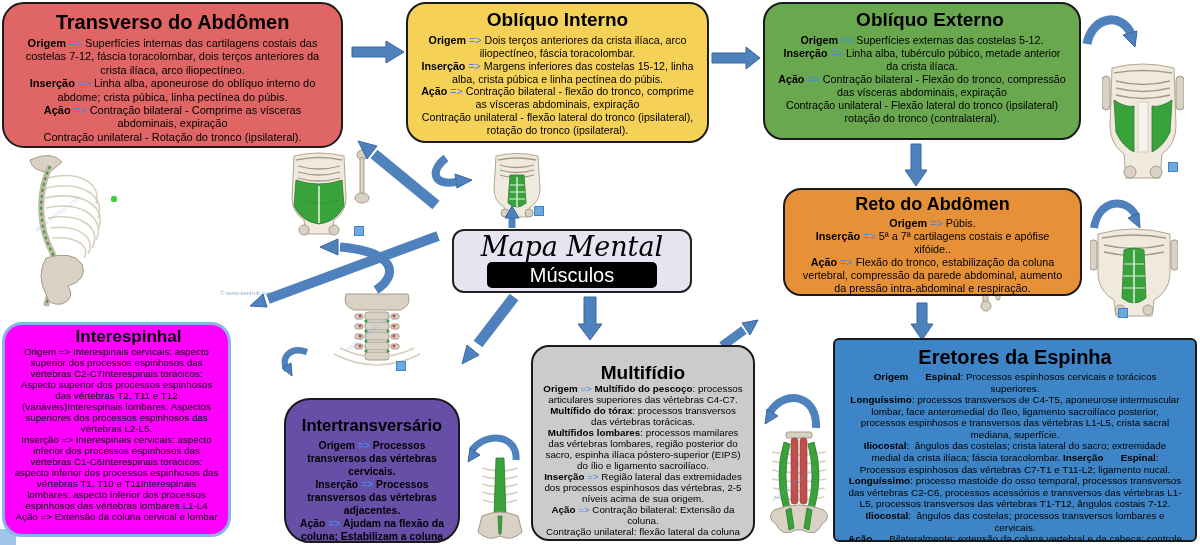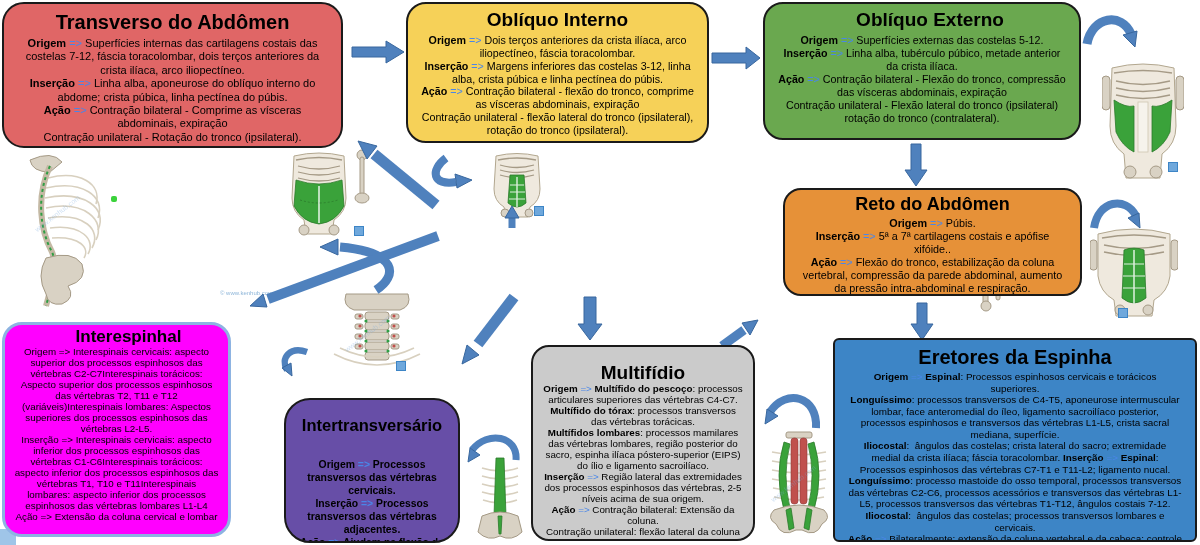--- a/index.html
+++ b/index.html
@@ -27,21 +27,21 @@
 
   #box-reto{left:783px;top:188px;width:299px;height:108px;border-radius:18px;background:var(--c-reto);}
   #box-reto h2{font-size:18px;margin-top:4px;margin-bottom:1px;}
   #box-reto .body{font-size:10.8px;line-height:1.2;}
 
   #box-interespinhal{left:2px;top:322px;width:229px;height:215px;border-radius:20px;background:var(--c-interespinhal);border:3px solid var(--c-interespinhal-border);}
   #box-interespinhal h2{font-size:17px;margin:2px 0 0 0;padding-left:24px;}
   #box-interespinhal .body{font-size:9.8px;line-height:1.12;padding:0 9px;}
 
   #box-intertrans{left:284px;top:398px;width:176px;height:145px;border-radius:26px;background:var(--c-intertransversario);}
-  #box-intertrans h2{font-size:16.5px;margin-top:16px;margin-bottom:23px;}
+  #box-intertrans h2{font-size:16.5px;margin-top:16px;margin-bottom:4px;}
   #box-intertrans .body{font-size:10.4px;line-height:1.25;font-weight:bold;padding:0 13px;}
 
   #box-multifidio{left:531px;top:345px;width:224px;height:196px;border-radius:18px;background:var(--c-multifidio);}
   #box-multifidio h2{font-size:19px;margin-top:15px;margin-bottom:0;}
   #box-multifidio .body{font-size:9.8px;line-height:1.12;padding:0 9px;}
 
   #box-eretores{left:833px;top:338px;width:364px;height:204px;border-radius:6px;background:var(--c-eretores);}
   #box-eretores h2{font-size:20px;margin-top:6px;margin-bottom:2px;}
   #box-eretores .body{font-size:9.9px;line-height:1.17;padding:0 13px;}
 
@@ -82,21 +82,21 @@
     <h2>Transverso do Abdômen</h2>
     <p class="body"><span class="b">Origem </span><span class="hl">=&gt; </span><span>Superfícies internas das cartilagens costais das costelas 7-12, fáscia toracolombar, dois terços anteriores da crista ilíaca, arco iliopectíneo.
 </span><span class="b">Inserção </span><span class="hl">=&gt; </span><span>Linha alba, aponeurose do oblíquo interno do abdome; crista púbica, linha pectínea do púbis.
 </span><span class="b">Ação </span><span class="hl">=&gt; </span><span>Contração bilateral - Comprime as vísceras abdominais, expiração
 Contração unilateral - Rotação do tronco (ipsilateral).</span></p>
   </section>
 
   <section class="box" id="box-interno">
     <h2>Oblíquo Interno</h2>
     <p class="body"><span class="b">Origem </span><span class="hl">=&gt; </span><span>Dois terços anteriores da crista ilíaca, arco iliopectíneo, fáscia toracolombar.
-</span><span class="b">Inserção </span><span class="hl">=&gt; </span><span>Margens inferiores das costelas 3-12, linha alba, crista púbica e linha pectínea do púbis.
+</span><span class="b">Inserção </span><span class="hl">=&gt; </span><span>Margens inferiores das costelas 15-12, linha alba, crista púbica e linha pectínea do púbis.
 </span><span class="b">Ação </span><span class="hl">=&gt; </span><span>Contração bilateral - flexão do tronco, comprime as vísceras abdominais, expiração
 Contração unilateral - flexão lateral do tronco (ipsilateral), rotação do tronco (ipsilateral).</span></p>
   </section>
 
   <section class="box" id="box-externo">
     <h2>Oblíquo Externo</h2>
     <p class="body"><span class="b">Origem </span><span class="hl">=&gt; </span><span>Superfícies externas das costelas 5-12.
 </span><span class="b">Inserção </span><span class="hl">=&gt; </span><span>Linha alba, tubérculo púbico, metade anterior da crista ilíaca.
 </span><span class="b">Ação </span><span class="hl">=&gt; </span><span>Contração bilateral - Flexão do tronco, compressão das vísceras abdominais, expiração
 Contração unilateral - Flexão lateral do tronco (ipsilateral)
@@ -138,20 +138,24 @@
     <h2>Eretores da Espinha</h2>
     <p class="body"><span class="b">Origem </span><span class="hl">=&gt; </span><span class="b">Espinal</span><span>: Processos espinhosos cervicais e torácicos superiores.
 </span><span class="b">Longuíssimo</span><span>: processos transversos de C4-T5, aponeurose intermuscular lombar, face anteromedial do íleo, ligamento sacroilíaco posterior, processos espinhosos e transversos das vértebras L1-L5, crista sacral mediana, superfície.
 </span><span class="b">Iliocostal</span><span>:  ângulos das costelas; crista lateral do sacro; extremidade medial da crista ilíaca; fáscia toracolombar. </span><span class="b">Inserção </span><span class="hl">=&gt; </span><span class="b">Espinal</span><span>: Processos espinhosos das vértebras C7-T1 e T11-L2; ligamento nucal.
 </span><span class="b">Longuíssimo</span><span>: processo mastoide do osso temporal, processos transversos das vértebras C2-C6, processos acessórios e transversos das vértebras L1-L5, processos transversos das vértebras T1-T12, ângulos costais 7-12.
 </span><span class="b">Iliocostal</span><span>:  ângulos das costelas; processos transversos lombares e cervicais.
 </span><span class="b">Ação </span><span class="hl">=&gt; </span><span>Bilateralmente: extensão da coluna vertebral e da cabeça; controle da flexão da coluna vertebral se estendendo gradativamente.
 Unilateralmente: flexão lateral da coluna vertebral.</span></p>
   </section>
 
+  <div id="center-label">
+    <div class="mm">Mapa Mental</div>
+    <div class="pill">Músculos</div>
+  </div>
 
   <svg class="anat" style="left:10px;top:152px" width="118" height="158" viewBox="0 0 118 158">
     <path class="bone" d="M20 8 Q42 -2 52 10 L40 20 Q22 20 20 8Z"></path>
     <path class="boneln2" d="M38 26 C70 18 92 32 86 52"></path>
     <path class="boneln2" d="M36 36 C72 28 96 44 88 66"></path>
     <path class="boneln2" d="M35 46 C74 38 98 56 88 78"></path>
     <path class="boneln2" d="M36 56 C74 48 96 68 86 88"></path>
     <path class="boneln2" d="M38 66 C74 60 92 78 82 96"></path>
     <path class="boneln2" d="M40 76 C72 72 86 88 78 102"></path>
     <path class="boneln2" d="M42 86 C70 84 80 96 74 106"></path>

